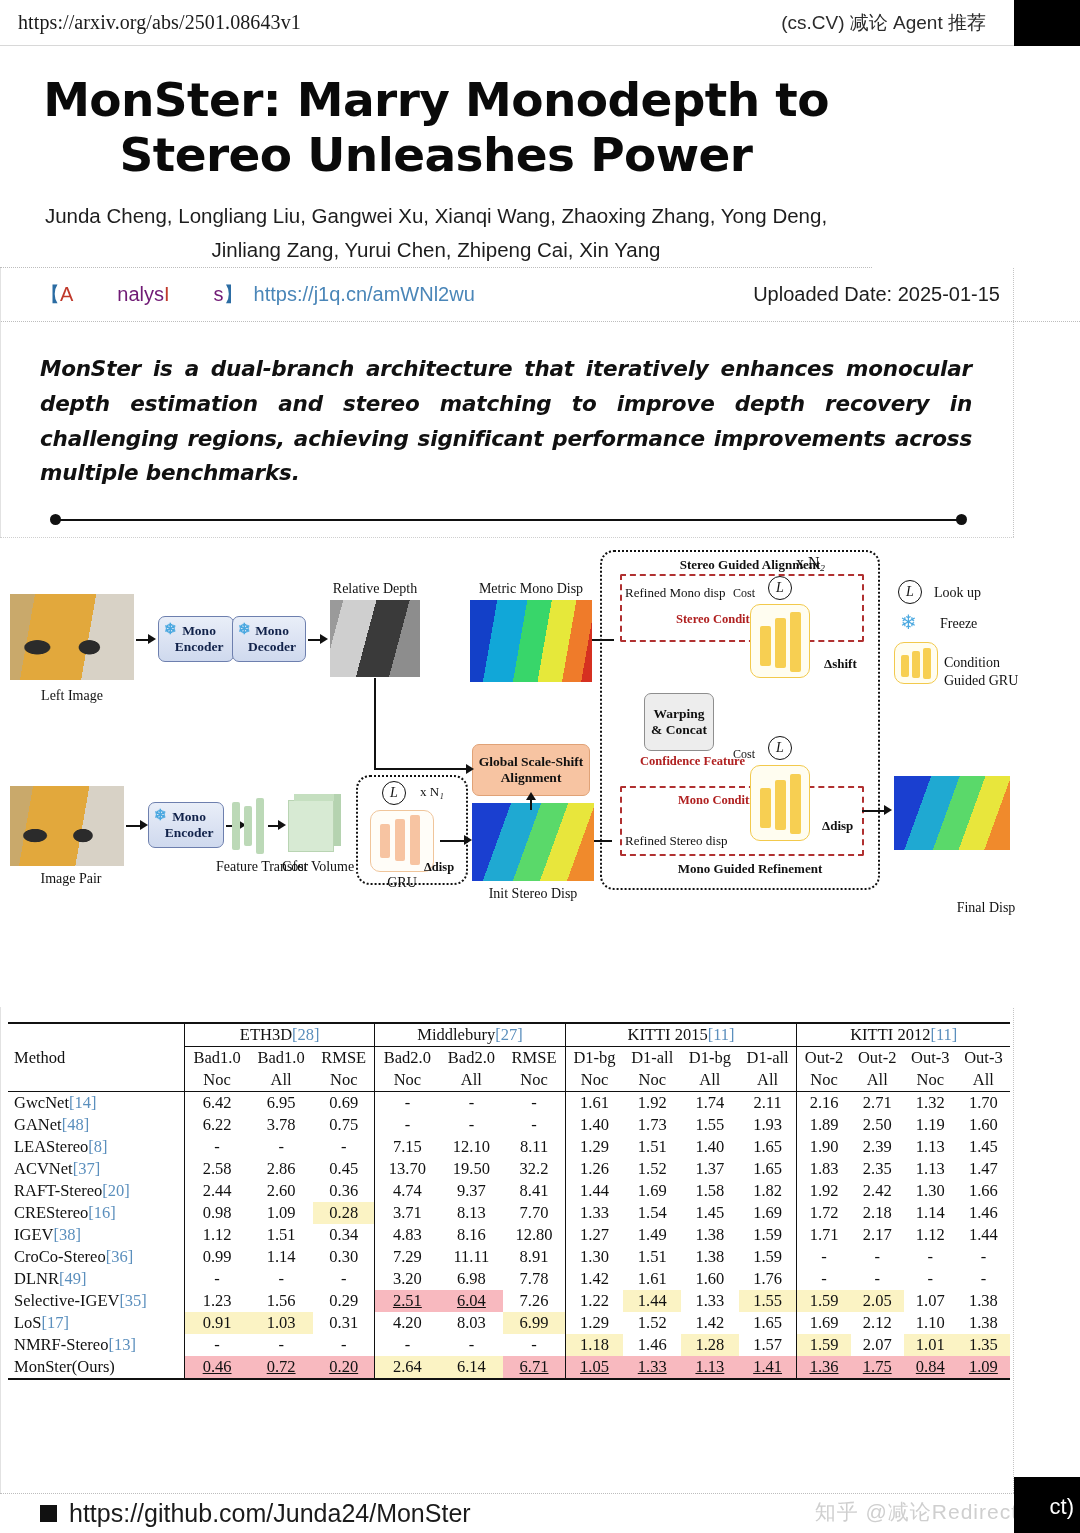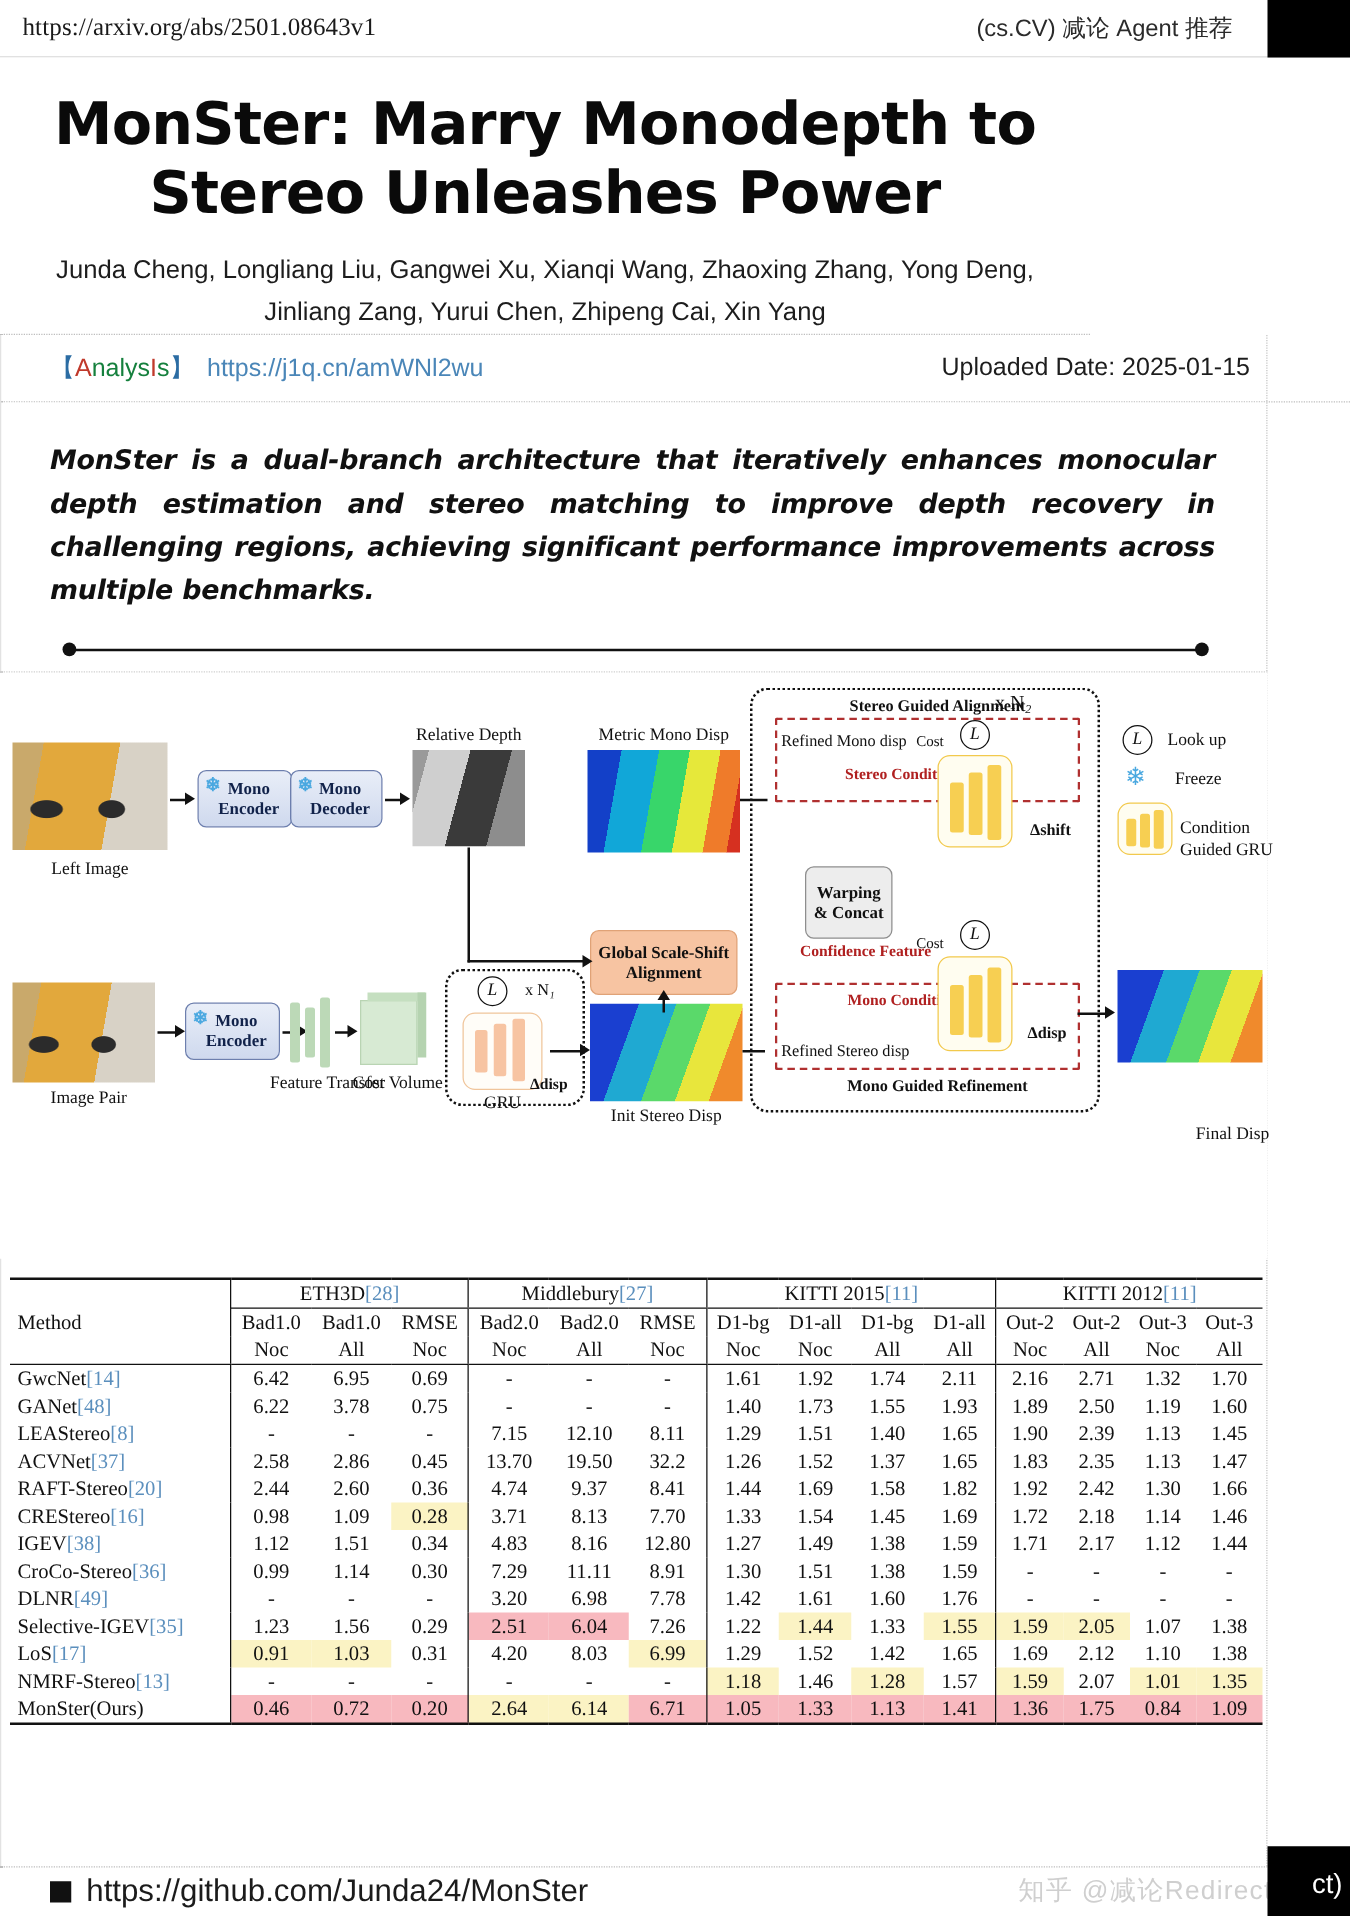--- a/index.html
+++ b/index.html
@@ -65,21 +65,21 @@
   .analysisbar {
     position: absolute; left: 0; top: 268px; width: 1080px; height: 54px;
     display: flex; align-items: center; justify-content: space-between;
     padding: 0 26px 0 40px;
     border-bottom: 1px dotted #bdbdbd;
     background: #fff;
   }
   .analysis-left { font-size: 20px; font-family: "Liberation Sans", sans-serif; }
   .br-blue { color: #2b6ca3; }
   .an-a { color: #c0392b; }
-  .an-n { color: #15803d; }
+  .an-n { color: #701a75; margin-left: 44px; }
   .an-i { color: #c0392b; }
   .analysis-link { color: #4a86b8; margin-left: 10px; }
   .uploaded { font-size: 20px; color: #1d1d1d; margin-right: 54px; }
   
   .summary {
     position: absolute; left: 0; top: 322px; width: 1012px; height: 212px;
     padding: 30px 40px 0 40px;
     background: #fff;
   }
   .summary p {
@@ -198,21 +198,21 @@
     text-align: left; padding-left: 6px; font-size: 16.5px;
   }
   .cite { color: #5b8fbd; }
   .top-rule td { border-top: 2.2px solid #111; }
   .bot-rule td { border-bottom: 2.2px solid #111; }
   .midrule td { border-bottom: 1.1px solid #111; }
   .vsep { border-left: 1.1px solid #111; }
   .grp-head td { border-bottom: 1.1px solid #111; }
   .hl-y { background: #fbf3c4; }
   .hl-p { background: #f8b9bf; }
-  .bold { font-weight: 700; }
+  .bold { font-weight: 700; text-decoration: underline; }
   .ours td { font-weight: 700; }
 
   
   .footer {
     position: absolute; left: 0; top: 1493px; width: 1080px; height: 40px;
     display: flex; align-items: center; padding-left: 40px;
     border-top: 1px dotted #bdbdbd; background: #fff;
   }
   .footer .sq { width: 17px; height: 17px; background: #111; margin-right: 12px; }
   .footer .ghurl { font-size: 25px; color: #1b1b1b; font-family: "Liberation Sans", sans-serif;}

